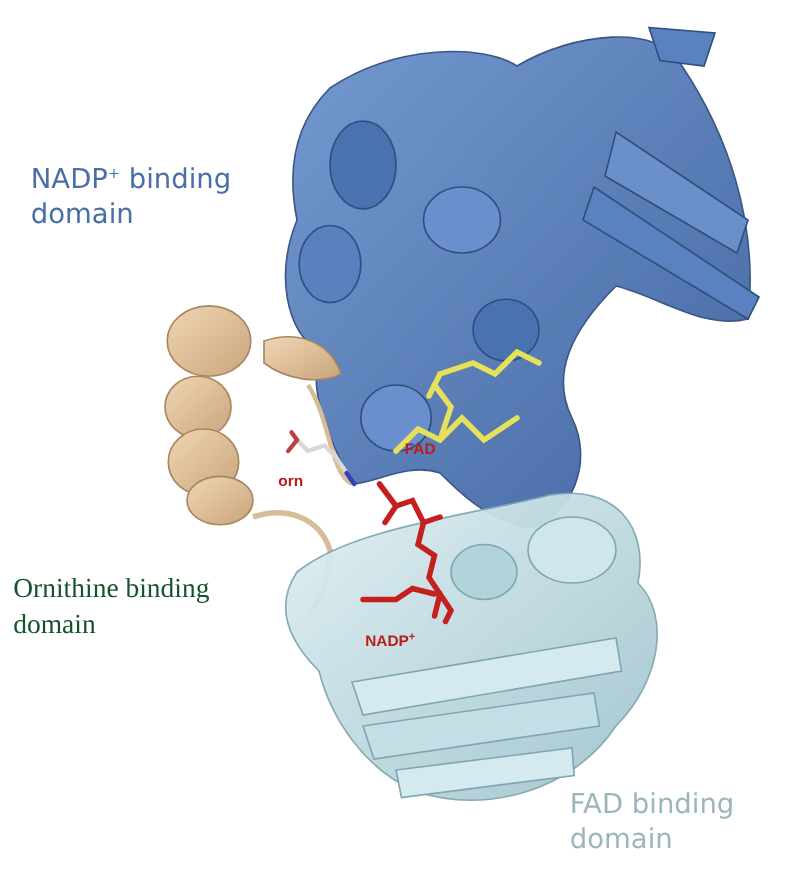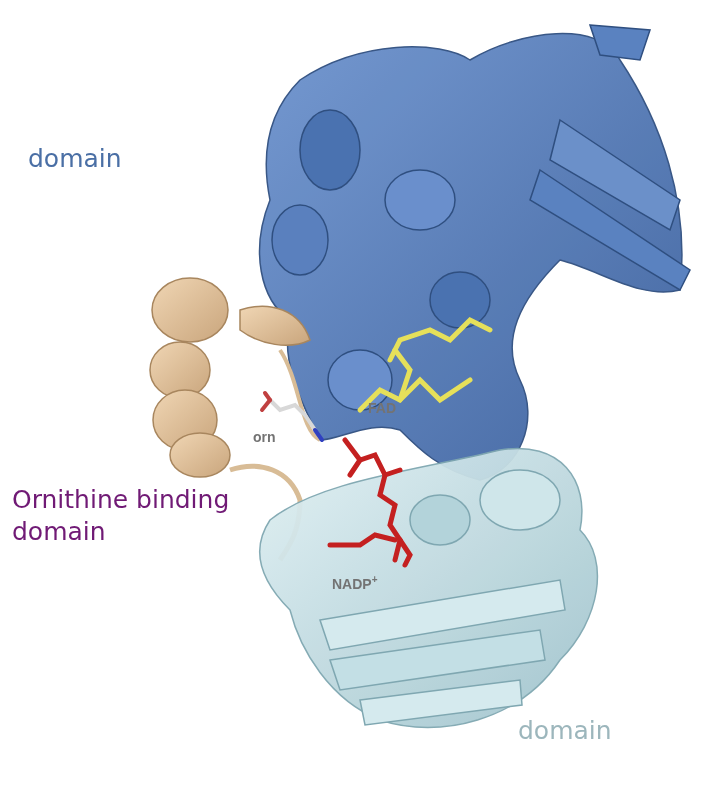--- a/index.html
+++ b/index.html
@@ -2,21 +2,21 @@
 <html><head>
 <meta charset="utf-8">
 <style>
   html, body { margin:0; padding:0; background:#ffffff; }
   body { width:720px; height:790px; position:relative; overflow:hidden;
          font-family:"DejaVu Sans", sans-serif; }
   svg.protein { position:absolute; left:0; top:0; }
   .domain-label { position:absolute; font-family:"DejaVu Sans", sans-serif;
                   font-size:25px; line-height:32px; font-weight:normal; }
   .ligand-label { position:absolute; font-family:"Liberation Sans", sans-serif;
-                  font-weight:bold; font-size:14px; color:#737373; }
+                  font-weight:bold; font-size:14px; color:#b91c1c; }
   sup { font-size:13px; }
 </style>
 </head>
 <body>
 
 <svg class="protein" width="720" height="790" viewBox="0 0 720 790">
   <defs>
     <linearGradient id="gBlue" x1="0" y1="0" x2="1" y2="1">
       <stop offset="0" stop-color="#6e94cf"></stop>
         <stop offset="1" stop-color="#3a5f9c"></stop>
@@ -78,27 +78,29 @@
   <g stroke="#c42020" stroke-width="5" fill="none" stroke-linecap="round">
     <path d="M345 440 L360 460 L375 455 L385 475 L380 495 L395 505 L390 525 L400 540 L395 560"></path>
     <path d="M330 545 L360 545 L375 535 L395 540"></path>
     <path d="M360 460 L350 475"></path>
     <path d="M385 475 L400 470"></path>
     <path d="M400 540 L410 555 L405 565"></path>
   </g>
 </svg>
 
 <div class="domain-label" style="left:28px;top:143px;color:#4a6fa5;">
+  <div><span>NADP</span><sup>+</sup><span> binding</span></div>
   <div>domain</div>
 </div>
 
-<div class="domain-label" style="left:12px;top:484px;color:#701a75;">
+<div class="domain-label" style="left:12px;top:520px;color:#14532d;font-family:Liberation Serif, serif;">
   <div>Ornithine binding</div>
   <div>domain</div>
 </div>
 
 <div class="domain-label" style="left:518px;top:715px;color:#9cb6bc;">
+  <div>FAD binding</div>
   <div>domain</div>
 </div>
 
 <div class="ligand-label" style="left:368px;top:400px;">FAD</div>
 <div class="ligand-label" style="left:253px;top:429px;">orn</div>
 <div class="ligand-label" style="left:332px;top:574px;"><span>NADP</span><sup style="font-size:10px">+</sup></div>
 
 </body></html>

